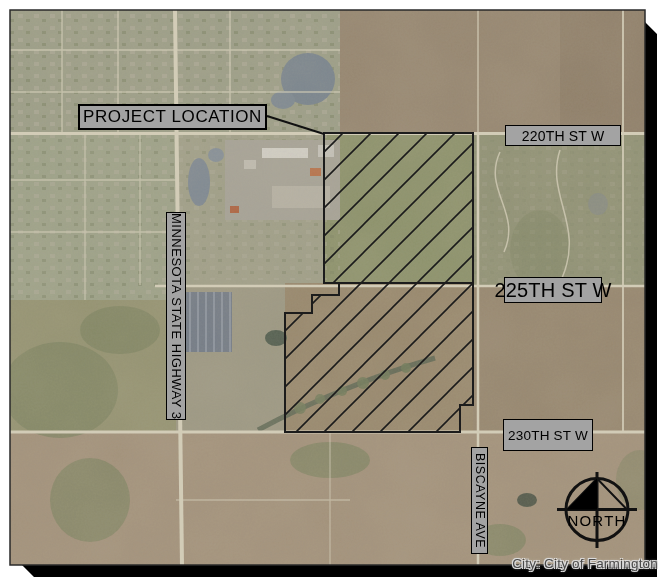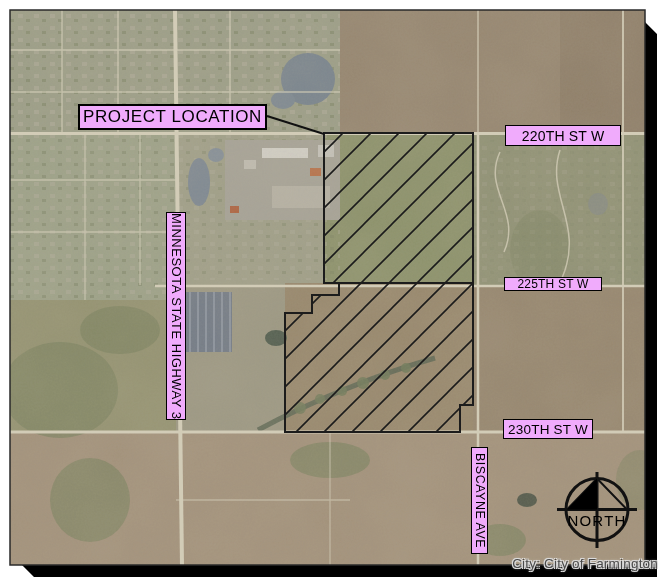--- a/index.html
+++ b/index.html
@@ -2,32 +2,32 @@
 <html><head>
 <meta charset="utf-8">
 <style>
   html,body{margin:0;padding:0;background:#ffffff;}
   body{width:660px;height:578px;overflow:hidden;font-family:"Liberation Sans",sans-serif;}
   .scene{position:relative;width:660px;height:578px;background:#ffffff;}
   .scene svg{position:absolute;left:0;top:0;display:block;}
 
   .map-label{
     position:absolute;
-    background:#f0abfc;
+    background:#a3a3a3;
     border:1.5px solid #000000;
     color:#000000;
     display:flex;align-items:center;justify-content:center;
     box-sizing:border-box;
     white-space:nowrap;
     z-index:5;
   }
   .lbl-project{left:78px;top:104px;width:189px;height:26px;font-size:17px;letter-spacing:.6px;border-width:2px;}
   .lbl-220{left:505px;top:125px;width:116px;height:21px;font-size:14px;letter-spacing:.2px;}
-  .lbl-225{left:504px;top:277px;width:98px;height:14px;font-size:12px;letter-spacing:.2px;}
-  .lbl-230{left:503px;top:419px;width:90px;height:20px;font-size:13.5px;letter-spacing:.2px;}
+  .lbl-225{left:504px;top:277px;width:98px;height:26px;font-size:20px;letter-spacing:.2px;}
+  .lbl-230{left:503px;top:419px;width:90px;height:32px;font-size:13.5px;letter-spacing:.2px;}
   .lbl-vertical{writing-mode:vertical-rl;text-orientation:mixed;}
   .lbl-hwy{left:166px;top:212px;width:20px;height:208px;font-size:13px;letter-spacing:.5px;}
   .lbl-biscayne{left:471px;top:447px;width:17px;height:107px;font-size:12.5px;letter-spacing:.5px;}
 
   .north-label{
     position:absolute;left:567px;top:512px;width:60px;
     text-align:center;font-size:15px;letter-spacing:1.2px;color:#000;
     z-index:6;
   }
   .credit{

